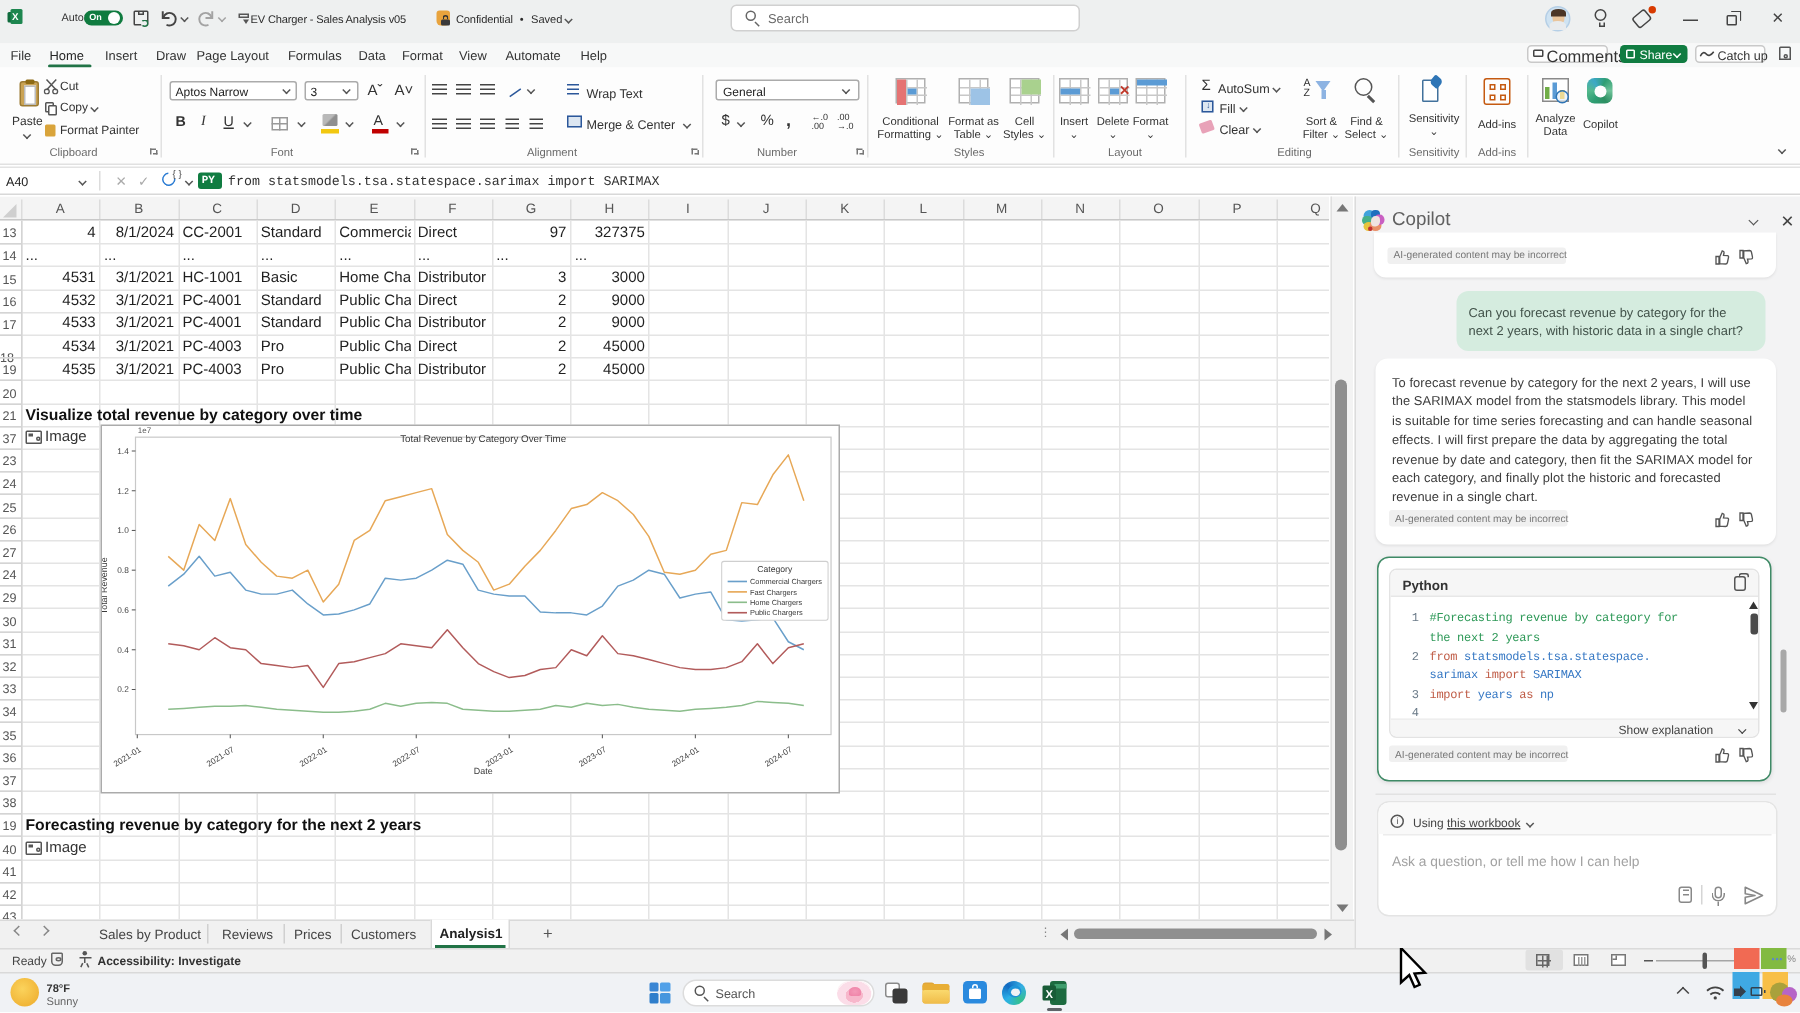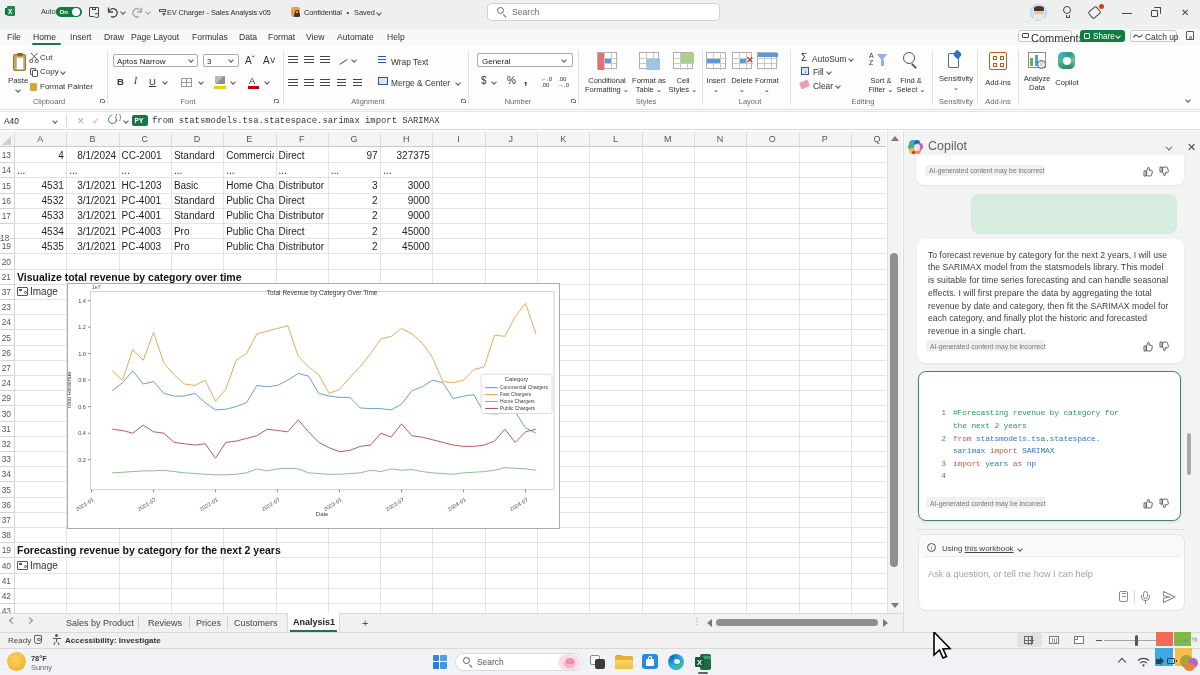--- a/index.html
+++ b/index.html
@@ -463,21 +463,21 @@
       <div class="ab" style="left:15.0px;top:18.6px;width:48.8px;text-align:right;font-size:10px;color:#1f1f1f;white-space:nowrap;overflow:hidden">4</div>
       <div class="ab" style="left:67.3px;top:18.6px;width:48.8px;text-align:right;font-size:10px;color:#1f1f1f;white-space:nowrap;overflow:hidden">8/1/2024</div>
       <div class="ab" style="left:121.6px;top:18.6px;width:48.3px;font-size:10px;color:#1f1f1f;white-space:nowrap;overflow:hidden">CC-2001</div>
       <div class="ab" style="left:173.9px;top:18.6px;width:48.3px;font-size:10px;color:#1f1f1f;white-space:nowrap;overflow:hidden">Standard</div>
       <div class="ab" style="left:226.2px;top:18.6px;width:48.3px;font-size:10px;color:#1f1f1f;white-space:nowrap;overflow:hidden">Commercial</div>
       <div class="ab" style="left:278.5px;top:18.6px;width:48.3px;font-size:10px;color:#1f1f1f;white-space:nowrap;overflow:hidden">Direct</div>
       <div class="ab" style="left:328.8px;top:18.6px;width:48.8px;text-align:right;font-size:10px;color:#1f1f1f;white-space:nowrap;overflow:hidden">97</div>
       <div class="ab" style="left:381.1px;top:18.6px;width:48.8px;text-align:right;font-size:10px;color:#1f1f1f;white-space:nowrap;overflow:hidden">327375</div>
       <div class="ab" style="left:15.0px;top:49.0px;width:48.8px;text-align:right;font-size:10px;color:#1f1f1f;white-space:nowrap;overflow:hidden">4531</div>
       <div class="ab" style="left:67.3px;top:49.0px;width:48.8px;text-align:right;font-size:10px;color:#1f1f1f;white-space:nowrap;overflow:hidden">3/1/2021</div>
-      <div class="ab" style="left:121.6px;top:49.0px;width:48.3px;font-size:10px;color:#1f1f1f;white-space:nowrap;overflow:hidden">HC-1203</div>
+      <div class="ab" style="left:121.6px;top:49.0px;width:48.3px;font-size:10px;color:#1f1f1f;white-space:nowrap;overflow:hidden">HC-1001</div>
       <div class="ab" style="left:173.9px;top:49.0px;width:48.3px;font-size:10px;color:#1f1f1f;white-space:nowrap;overflow:hidden">Basic</div>
       <div class="ab" style="left:226.2px;top:49.0px;width:48.3px;font-size:10px;color:#1f1f1f;white-space:nowrap;overflow:hidden">Home Char</div>
       <div class="ab" style="left:278.5px;top:49.0px;width:48.3px;font-size:10px;color:#1f1f1f;white-space:nowrap;overflow:hidden">Distributor</div>
       <div class="ab" style="left:328.8px;top:49.0px;width:48.8px;text-align:right;font-size:10px;color:#1f1f1f;white-space:nowrap;overflow:hidden">3</div>
       <div class="ab" style="left:381.1px;top:49.0px;width:48.8px;text-align:right;font-size:10px;color:#1f1f1f;white-space:nowrap;overflow:hidden">3000</div>
       <div class="ab" style="left:15.0px;top:64.2px;width:48.8px;text-align:right;font-size:10px;color:#1f1f1f;white-space:nowrap;overflow:hidden">4532</div>
       <div class="ab" style="left:67.3px;top:64.2px;width:48.8px;text-align:right;font-size:10px;color:#1f1f1f;white-space:nowrap;overflow:hidden">3/1/2021</div>
       <div class="ab" style="left:121.6px;top:64.2px;width:48.3px;font-size:10px;color:#1f1f1f;white-space:nowrap;overflow:hidden">PC-4001</div>
       <div class="ab" style="left:173.9px;top:64.2px;width:48.3px;font-size:10px;color:#1f1f1f;white-space:nowrap;overflow:hidden">Standard</div>
       <div class="ab" style="left:226.2px;top:64.2px;width:48.3px;font-size:10px;color:#1f1f1f;white-space:nowrap;overflow:hidden">Public Cha</div>
@@ -722,31 +722,44 @@
 
 <div class="ab" style="left:916px;top:155px;width:268px;height:30px;background:#fff;border-radius:0 0 8px 8px;box-shadow:0 1px 2px rgba(0,0,0,.08)"></div>
 <div class="ab" style="left:925px;top:164.5px;width:119px;height:11px;background:#f0f0f0;border-radius:2px"></div>
 <div class="ab" style="left:929px;top:167px;font-size:6.8px;color:#777">AI-generated content may be incorrect</div>
 <svg class="ab thumbs" style="left:1143px;top:166px" width="26" height="11" viewBox="0 0 26 11">
       <path d="M1 5 L3 5 L3 10 L1 10 Z M3.5 5.2 L5.2 1.2 Q6.6 1.4 6.3 3 L6 4.2 L8.6 4.4 Q9.6 4.6 9.3 5.8 L8.6 9 Q8.4 10 7.4 10 L3.5 9.8 Z" fill="none" stroke="#555" stroke-width="0.9"></path>
       <path d="M17 6 L19 6 L19 1 L17 1 Z M19.5 5.8 L21.2 9.8 Q22.6 9.6 22.3 8 L22 6.8 L24.6 6.6 Q25.6 6.4 25.3 5.2 L24.6 2 Q24.4 1 23.4 1 L19.5 1.2 Z" fill="none" stroke="#555" stroke-width="0.9"></path>
     </svg>
 
 <div class="ab" style="left:971px;top:194px;width:206px;height:40px;background:#d5ecdf;border-radius:8px"></div>
+<div class="ab" style="left:979px;top:201.5px;font-size:8.6px;color:#42524a;line-height:12px">Can you forecast revenue by category for the<br>next 2 years, with historic data in a single chart?</div>
 
 <div class="ab" style="left:917px;top:239px;width:267px;height:124px;background:#fff;border-radius:8px;box-shadow:0 1px 2px rgba(0,0,0,.08)"></div>
 <div class="ab" style="left:928px;top:248.5px;font-size:8.6px;color:#3c3c3c;line-height:12.8px;letter-spacing:.05px">To forecast revenue by category for the next 2 years, I will use<br>the SARIMAX model from the statsmodels library. This model<br>is suitable for time series forecasting and can handle seasonal<br>effects. I will first prepare the data by aggregating the total<br>revenue by date and category, then fit the SARIMAX model for<br>each category, and finally plot the historic and forecasted<br>revenue in a single chart.</div>
 <div class="ab" style="left:926px;top:340px;width:119px;height:11px;background:#f0f0f0;border-radius:2px"></div>
 <div class="ab" style="left:930px;top:342.5px;font-size:6.8px;color:#777">AI-generated content may be incorrect</div>
 <svg class="ab thumbs" style="left:1143px;top:341px" width="26" height="11" viewBox="0 0 26 11">
       <path d="M1 5 L3 5 L3 10 L1 10 Z M3.5 5.2 L5.2 1.2 Q6.6 1.4 6.3 3 L6 4.2 L8.6 4.4 Q9.6 4.6 9.3 5.8 L8.6 9 Q8.4 10 7.4 10 L3.5 9.8 Z" fill="none" stroke="#555" stroke-width="0.9"></path>
       <path d="M17 6 L19 6 L19 1 L17 1 Z M19.5 5.8 L21.2 9.8 Q22.6 9.6 22.3 8 L22 6.8 L24.6 6.6 Q25.6 6.4 25.3 5.2 L24.6 2 Q24.4 1 23.4 1 L19.5 1.2 Z" fill="none" stroke="#555" stroke-width="0.9"></path>
     </svg>
 
 <div class="ab" style="left:918px;top:371px;width:263px;height:150px;background:#fff;border:1.2px solid #3f8a66;border-radius:8px;box-shadow:0 1px 3px rgba(0,0,0,.1)"></div>
+<div class="ab" style="left:926px;top:379px;width:247px;height:113px;border:1px solid #e3e3e3;border-radius:5px;background:#fff;overflow:hidden">
+  <div class="ab" style="left:0;top:0;width:247px;height:18px;background:#f6f6f6;border-bottom:1px solid #e7e7e7"></div>
+  <div class="ab" style="left:8px;top:4.5px;font-size:9px;font-weight:bold;color:#333">Python</div>
+  <div class="ab" style="left:229px;top:4px;width:8px;height:10px;border:1.1px solid #555;border-radius:2px"></div>
+  <div class="ab" style="left:231.5px;top:2px;width:7px;height:2.5px;border:1.1px solid #555;border-bottom:none;border-radius:2px 2px 0 0"></div>
+  <div class="ab" style="left:0;top:99px;width:247px;height:14px;background:#f6f6f6;border-top:1px solid #eee"></div>
+  <div class="ab" style="left:152px;top:101.5px;font-size:8px;color:#444">Show explanation</div>
+  <div class="ab" style="left:232px;top:103.5px;width:5px;height:5px;border-right:1.1px solid #444;border-bottom:1.1px solid #444;transform:rotate(45deg) scale(.8)"></div>
+  <div class="ab" style="left:239px;top:21px;width:0;height:0;border-left:3.5px solid transparent;border-right:3.5px solid transparent;border-bottom:5px solid #333"></div>
+  <div class="ab" style="left:240px;top:29px;width:5px;height:14px;background:#4a4a4a;border-radius:2px"></div>
+  <div class="ab" style="left:239px;top:88px;width:0;height:0;border-left:3.5px solid transparent;border-right:3.5px solid transparent;border-top:5px solid #333"></div>
+</div>
 <div class="ab" style="left:934px;top:408px;width:12px;text-align:right;font-size:8px;color:#6a7a88;font-family:'Liberation Mono',monospace">1</div>
     <div class="ab" style="left:953px;top:408px;font-size:8px;font-family:'Liberation Mono',monospace;white-space:pre;letter-spacing:-0.2px"><span style="color:#2e9958">#Forecasting revenue by category for</span></div>
     <div class="ab" style="left:953px;top:420.5px;font-size:8px;font-family:'Liberation Mono',monospace;white-space:pre;letter-spacing:-0.2px"><span style="color:#2e9958">the next 2 years</span></div>
     <div class="ab" style="left:934px;top:433.5px;width:12px;text-align:right;font-size:8px;color:#6a7a88;font-family:'Liberation Mono',monospace">2</div>
     <div class="ab" style="left:953px;top:433.5px;font-size:8px;font-family:'Liberation Mono',monospace;white-space:pre;letter-spacing:-0.2px"><span style="color:#bf5b45">from</span><span style="color:#3678c4"> statsmodels.tsa.statespace.</span></div>
     <div class="ab" style="left:953px;top:446px;font-size:8px;font-family:'Liberation Mono',monospace;white-space:pre;letter-spacing:-0.2px"><span style="color:#3678c4">sarimax</span><span style="color:#bf5b45"> import</span><span style="color:#3678c4"> SARIMAX</span></div>
     <div class="ab" style="left:934px;top:458.5px;width:12px;text-align:right;font-size:8px;color:#6a7a88;font-family:'Liberation Mono',monospace">3</div>
     <div class="ab" style="left:953px;top:458.5px;font-size:8px;font-family:'Liberation Mono',monospace;white-space:pre;letter-spacing:-0.2px"><span style="color:#bf5b45">import</span><span style="color:#3678c4"> years</span><span style="color:#bf5b45"> as</span><span style="color:#3678c4"> np</span></div>
     <div class="ab" style="left:934px;top:471px;width:12px;text-align:right;font-size:8px;color:#6a7a88;font-family:'Liberation Mono',monospace">4</div>
 <div class="ab" style="left:926px;top:497px;width:119px;height:11px;background:#f0f0f0;border-radius:2px"></div>

